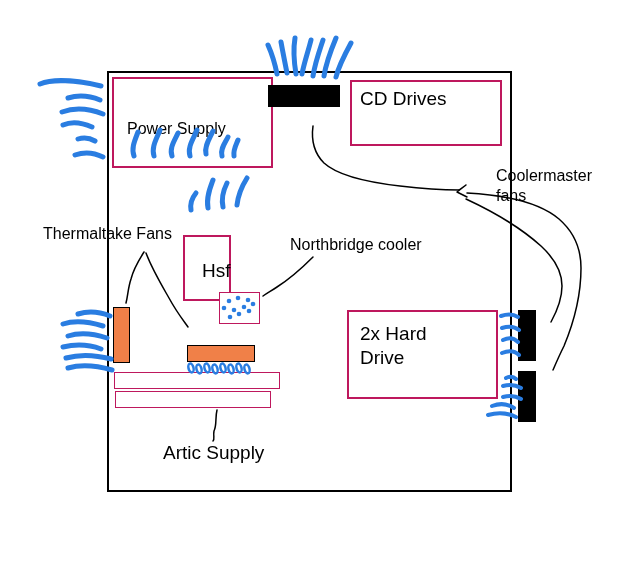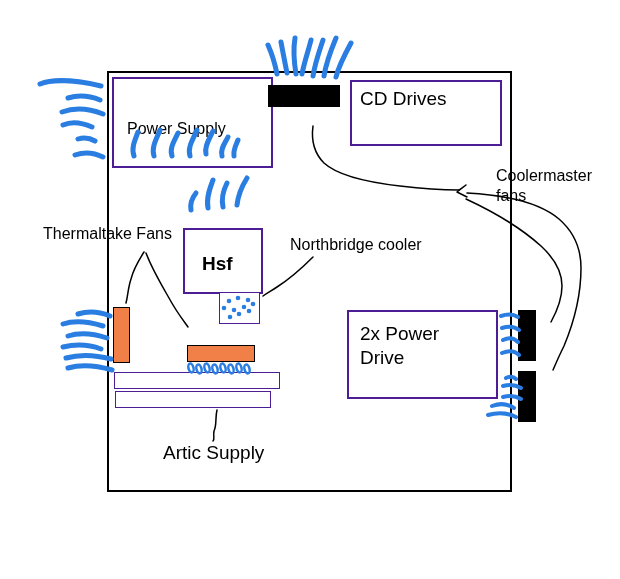--- a/index.html
+++ b/index.html
@@ -5,21 +5,21 @@
   :root{
     --airflow-blue:#2A7DE1;
     --component-orange:#F08048;
     --fan-black:#000000;
     --line-black:#000000;
     --background:#FFFFFF;
   }
   html,body{margin:0;padding:0;}
   body{background:var(--background);font-family:"Liberation Sans",sans-serif;}
   #canvas{position:relative;width:620px;height:579px;background:var(--background);overflow:hidden;}
-  .box{position:absolute;border:2px solid #4c1d95;background:#fff;box-sizing:border-box;}
+  .box{position:absolute;border:2px solid #be185d;background:#fff;box-sizing:border-box;}
   .case{position:absolute;left:107px;top:71px;width:405px;height:421px;border:2px solid #000;box-sizing:border-box;background:transparent;}
   .solid-black{position:absolute;background:var(--fan-black);}
   .orange{position:absolute;background:var(--component-orange);border:1px solid #000;box-sizing:border-box;}
   .lbl{position:absolute;color:#000;white-space:pre-line;line-height:1.25;}
   .lbl-sm{font-size:16px;}
   .lbl-lg{font-size:19px;}
   svg.overlay{position:absolute;left:0;top:0;width:620px;height:579px;}
   .air path{fill:none;stroke:var(--airflow-blue);stroke-width:5;stroke-linecap:round;}
   .air-thin path{fill:none;stroke:var(--airflow-blue);stroke-width:4;stroke-linecap:round;}
   .loops ellipse{fill:none;stroke:var(--airflow-blue);stroke-width:2.5;}
@@ -36,28 +36,28 @@
   <div class="box" style="left:112px;top:77px;width:161px;height:91px;">
     <span class="lbl lbl-sm" style="left:13px;top:40px;">Power Supply</span>
   </div>
 
   <div class="solid-black" style="left:268px;top:85px;width:72px;height:22px;"></div>
 
   <div class="box" style="left:350px;top:80px;width:152px;height:66px;">
     <span class="lbl lbl-lg" style="left:8px;top:5px;">CD Drives</span>
   </div>
 
-  <div class="box" style="left:183px;top:228px;width:80px;height:66px;font-weight:bold;">
+  <div class="box" style="left:183px;top:235px;width:48px;height:66px;">
     <span class="lbl lbl-lg" style="left:17px;top:22px;">Hsf</span>
   </div>
 
   <div class="box" style="left:219px;top:292px;width:41px;height:32px;border-width:1px;"></div>
 
   <div class="box" style="left:347px;top:310px;width:151px;height:89px;">
-    <span class="lbl lbl-lg" style="left:11px;top:10px;">2x Power
+    <span class="lbl lbl-lg" style="left:11px;top:10px;">2x Hard
 Drive</span>
   </div>
 
   <div class="orange" style="left:113px;top:307px;width:17px;height:56px;"></div>
   <div class="orange" style="left:187px;top:345px;width:68px;height:17px;"></div>
 
   <div class="box" style="left:114px;top:372px;width:166px;height:17px;border-width:1px;"></div>
   <div class="box" style="left:115px;top:391px;width:156px;height:17px;border-width:1px;"></div>
 
   <div class="solid-black" style="left:518px;top:310px;width:18px;height:51px;"></div>

